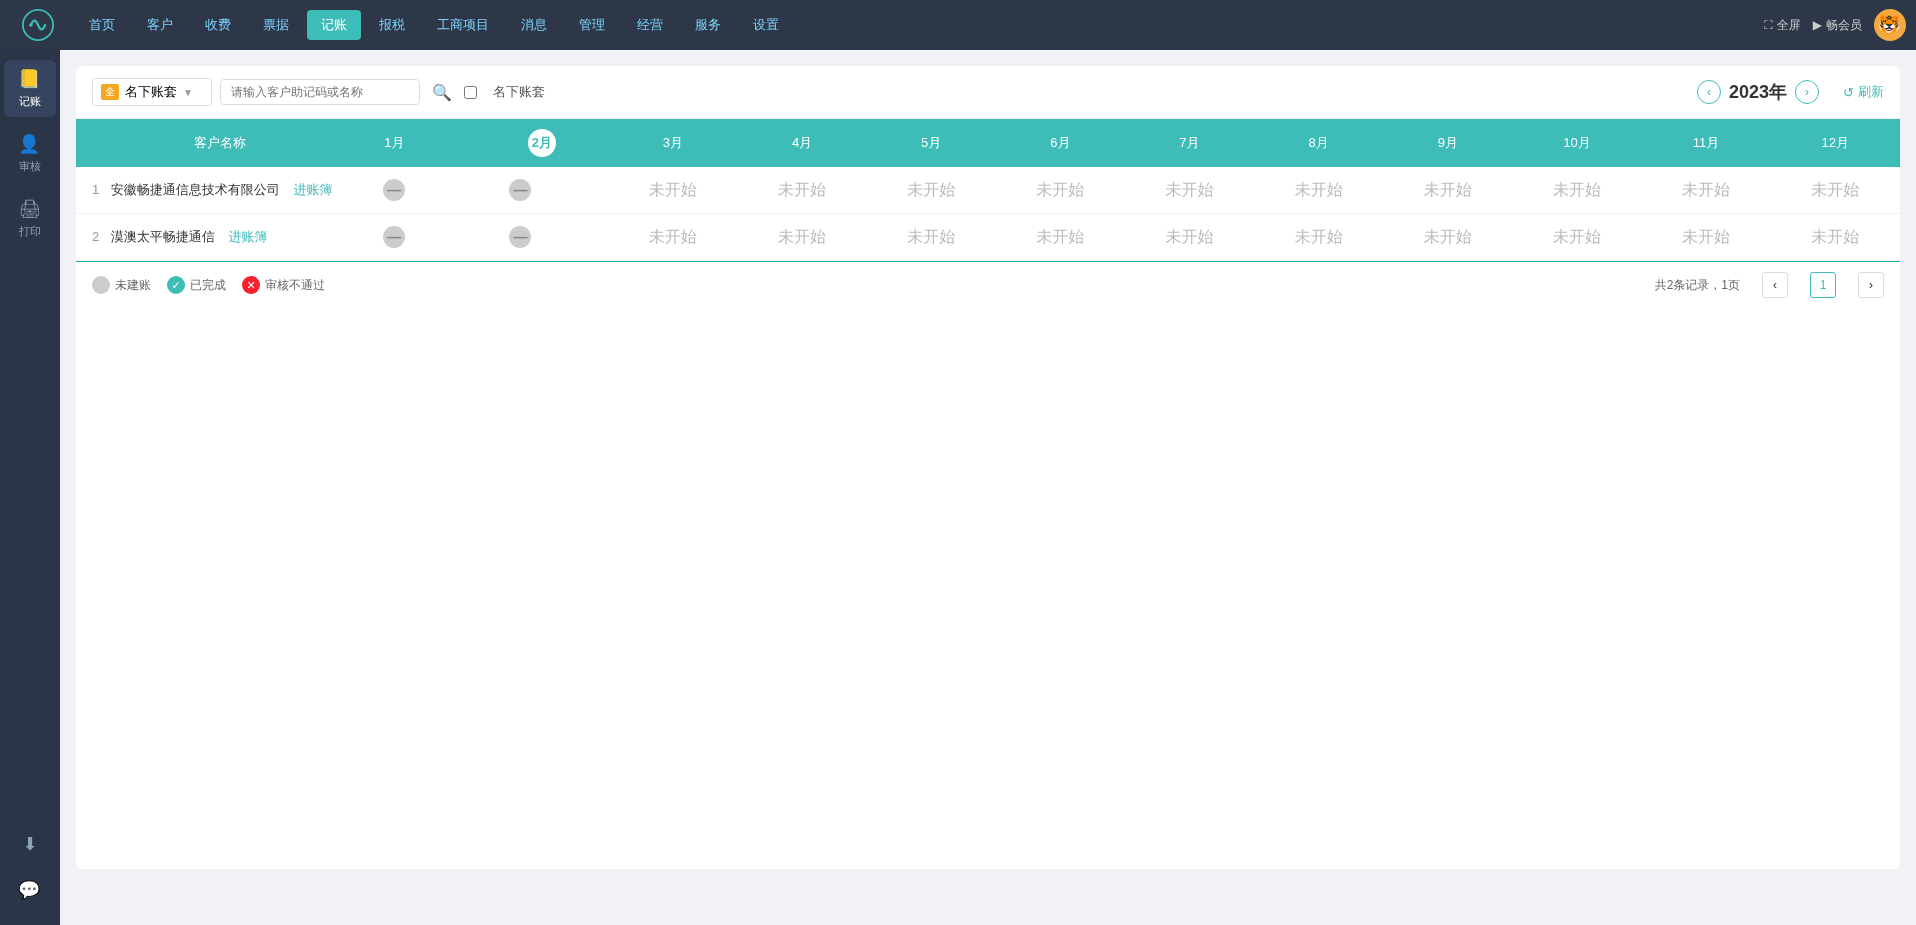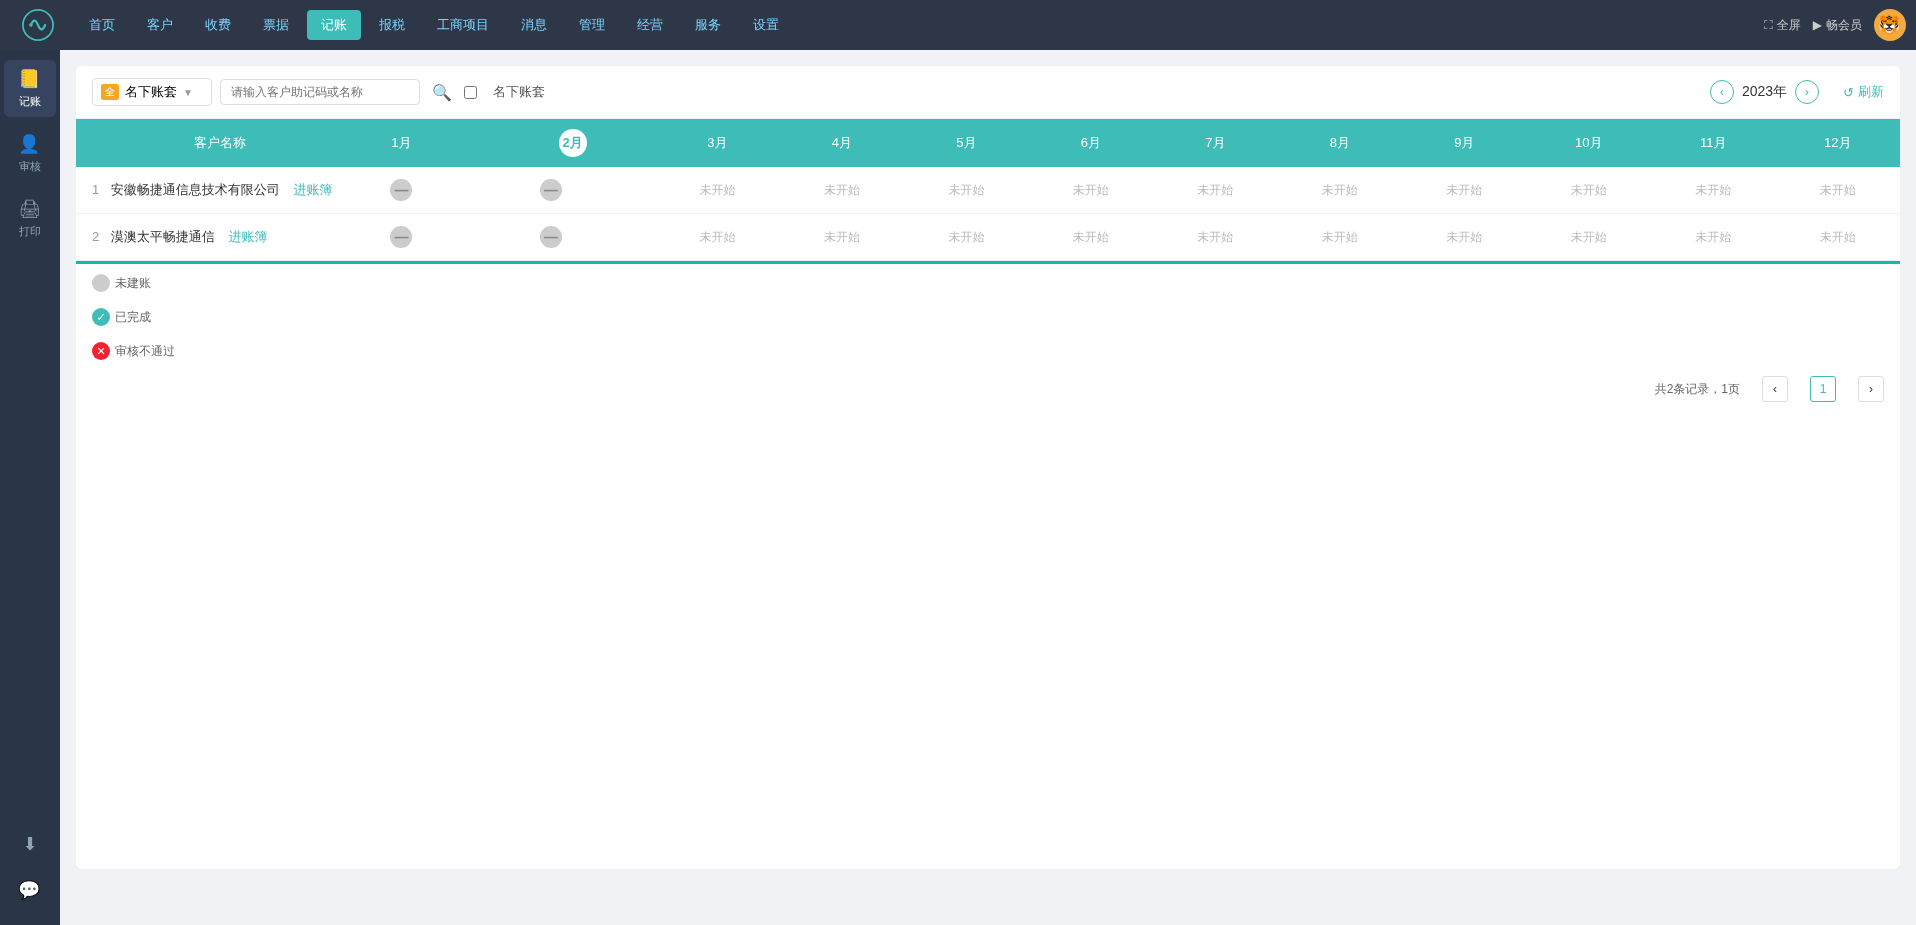--- a/index.html
+++ b/index.html
@@ -184,21 +184,21 @@
       border-radius: 50%;
       border: 1px solid #3dbcb8;
       background: none;
       cursor: pointer;
       display: flex;
       align-items: center;
       justify-content: center;
       color: #3dbcb8;
       font-size: 12px;
     }
-    .year-text { font-size: 14px; color: #333; font-weight: 400; }
+    .year-text { font-size: 18px; color: #333; font-weight: 700; }
     .refresh-btn {
       display: flex;
       align-items: center;
       gap: 4px;
       color: #3dbcb8;
       cursor: pointer;
       font-size: 13px;
       margin-left: 16px;
     }
 
@@ -264,32 +264,31 @@
       align-items: center;
       justify-content: center;
       width: 22px;
       height: 22px;
       border-radius: 50%;
       background: #ccc;
       color: #888;
       font-size: 14px;
       font-weight: bold;
     }
-    .not-started { color: #bbb; font-size: 12px; }
+    .not-started { color: #bbb; font-size: 16px; }
 
     
     .footer {
       display: flex;
       padding: 10px 16px;
-      border-top: 3px solid #14b8a6;
+      border-top: 1px solid #14b8a6;
       gap: 16px;
       position: sticky;
       bottom: 0;
       background: #fff;
-      flex-direction: column;
     }
     .legend-item {
       display: flex;
       align-items: center;
       gap: 5px;
       font-size: 12px;
       color: #666;
     }
     .legend-dot {
       width: 18px;

